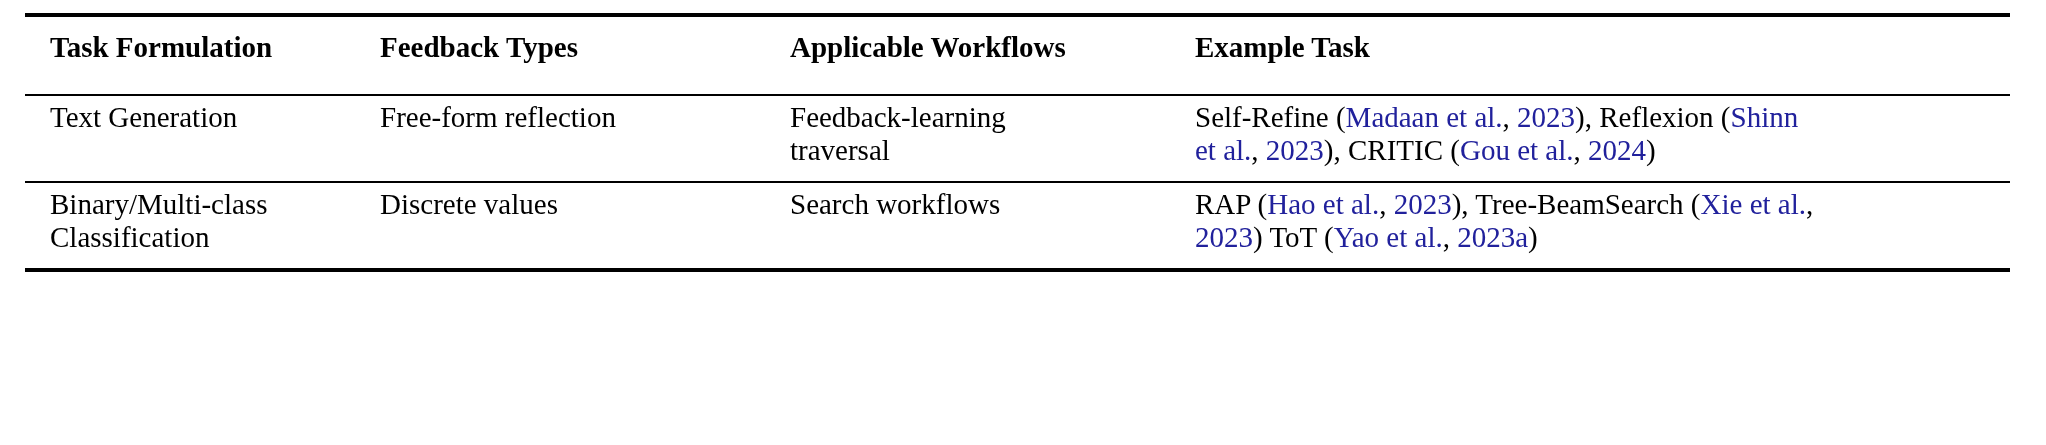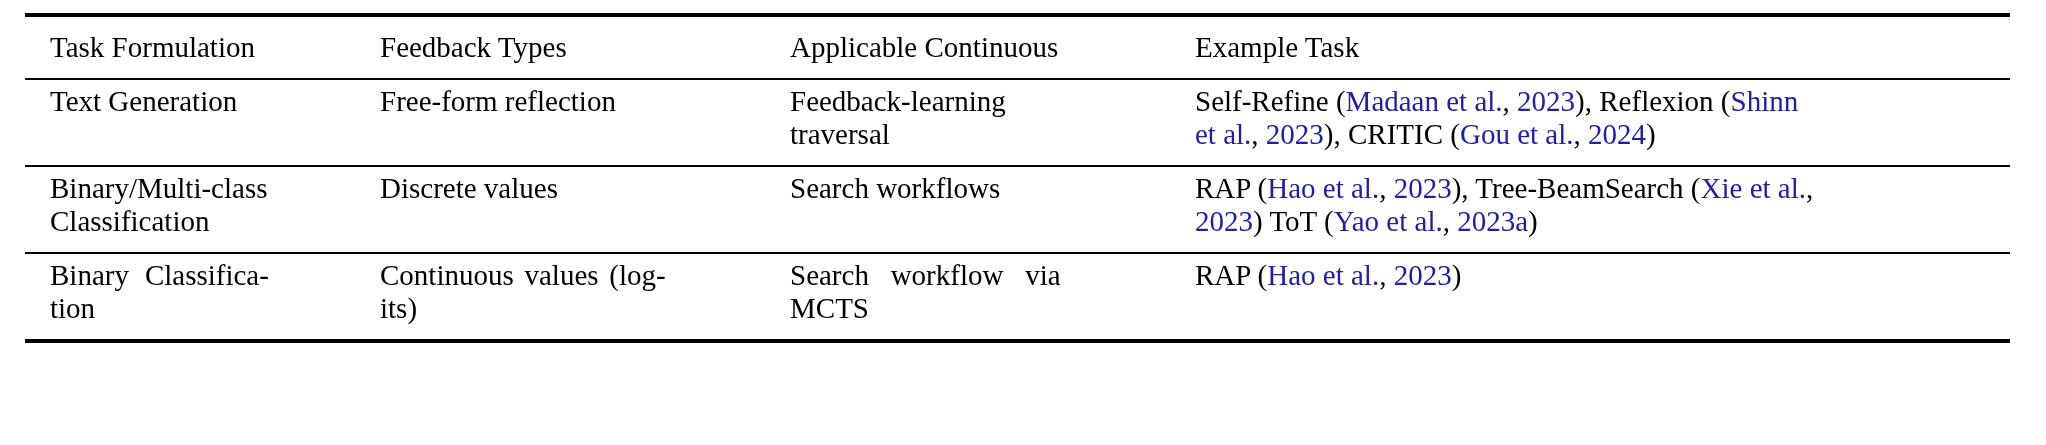--- a/index.html
+++ b/index.html
@@ -28,22 +28,23 @@
   col.c4 { width: 840px; }
   th, td {
     vertical-align: top;
     text-align: left;
     font-weight: normal;
     padding: 5px 12px 14px 25px;
     white-space: pre-line; 
   }
   thead th {
     padding-top: 14px;
-    padding-bottom: 14px;
+    padding-bottom: 30px;
     border-bottom: 2px solid #000;
+    font-weight: bold;
   }
   tbody tr { border-bottom: 2px solid #000; }
   tr.row-0 td { }
   
   .ws-sm { word-spacing: 0.12em; }
   .ws-md { word-spacing: 0.30em; }
   .ws-lg { word-spacing: 0.50em; }
   .cite { text-decoration: none; }
 </style>
 </head>
@@ -54,45 +55,36 @@
     <colgroup>
       <col class="c1">
         <col class="c2">
         <col class="c3">
         <col class="c4">
     </colgroup>
     <thead>
       <tr>
         <th>Task Formulation</th>
         <th>Feedback Types</th>
-        <th>Applicable Continuous</th>
+        <th>Applicable Workflows</th>
         <th>Example Task</th>
       </tr>
     </thead>
     <tbody>
       <tr class="row-0">
         <td>Text Generation</td>
         <td>Free-form reflection</td>
         <td>Feedback-learning
 traversal</td>
         <td><span>Self-Refine (</span><span class="cite" style="color: rgb(33, 33, 156);">Madaan et al.</span><span>, </span><span class="cite" style="color: rgb(33, 33, 156);">2023</span><span>), Reflexion (</span><span class="cite" style="color: rgb(33, 33, 156);">Shinn
 et al.</span><span>, </span><span class="cite" style="color: rgb(33, 33, 156);">2023</span><span>), CRITIC (</span><span class="cite" style="color: rgb(33, 33, 156);">Gou et al.</span><span>, </span><span class="cite" style="color: rgb(33, 33, 156);">2024</span><span>)</span></td>
       </tr>
       <tr class="row-1">
         <td>Binary/Multi-class
 Classification</td>
         <td>Discrete values</td>
         <td>Search workflows</td>
         <td><span>RAP (</span><span class="cite" style="color: rgb(33, 33, 156);">Hao et al.</span><span>, </span><span class="cite" style="color: rgb(33, 33, 156);">2023</span><span>), Tree-BeamSearch (</span><span class="cite" style="color: rgb(33, 33, 156); margin-top: 39px;">Xie et al.</span><span>,
 </span><span class="cite" style="color: rgb(33, 33, 156);">2023</span><span>) ToT (</span><span class="cite" style="color: rgb(33, 33, 156);">Yao et al.</span><span>, </span><span class="cite" style="color: rgb(33, 33, 156);">2023a</span><span>)</span></td>
       </tr>
-      <tr class="row-2">
-        <td class="ws-md">Binary Classifica-
-tion</td>
-        <td class="ws-sm">Continuous values (log-
-its)</td>
-        <td class="ws-lg">Search workflow via
-MCTS</td>
-        <td><span>RAP (</span><span class="cite" style="color: rgb(33, 33, 156);">Hao et al.</span><span>, </span><span class="cite" style="color: rgb(33, 33, 156);">2023</span><span>)</span></td>
-      </tr>
     </tbody>
   </table>
 </div>
 
 </body></html>

